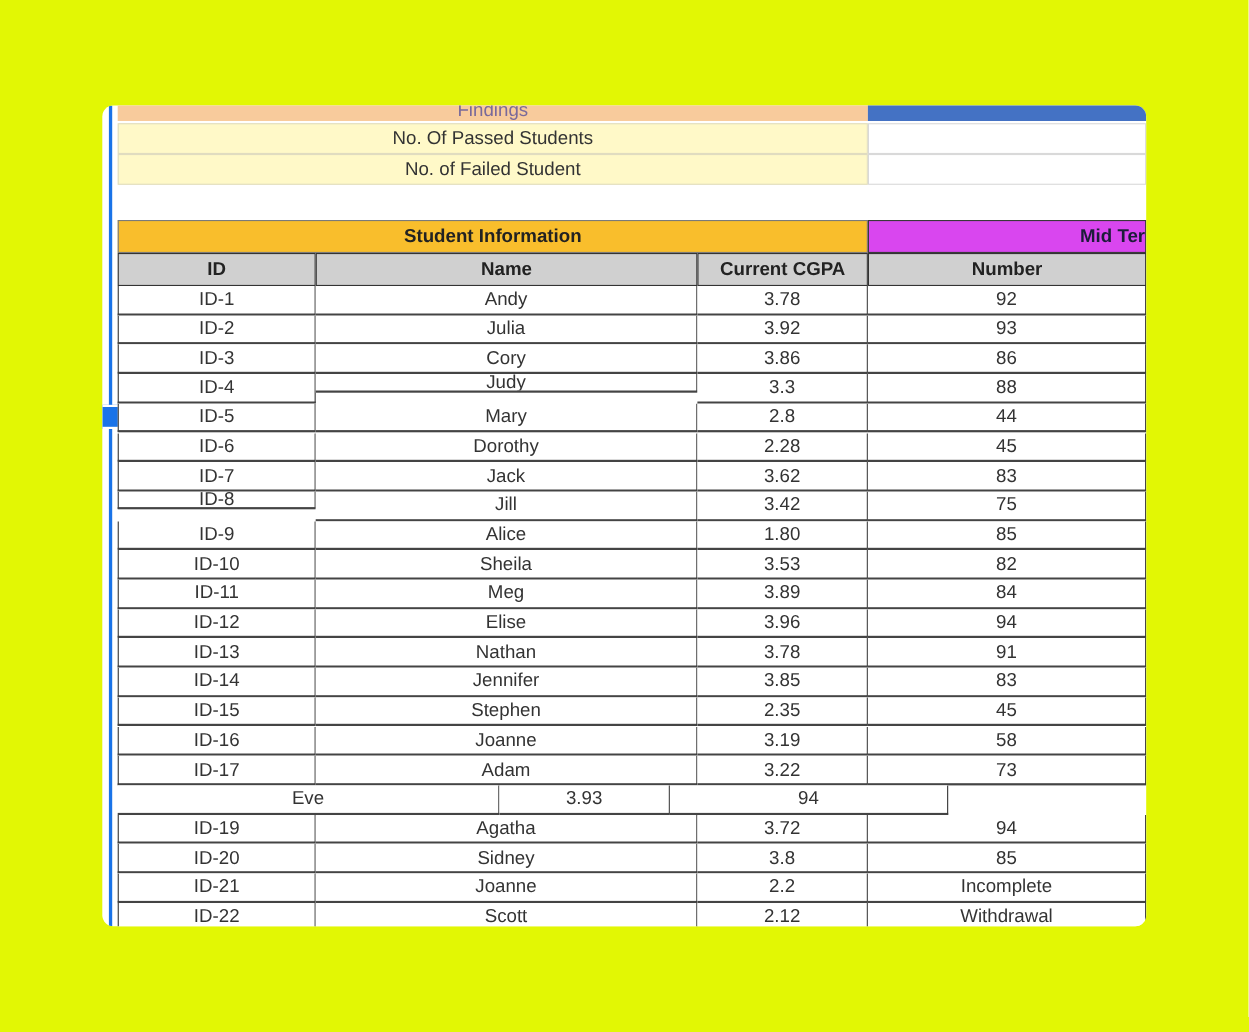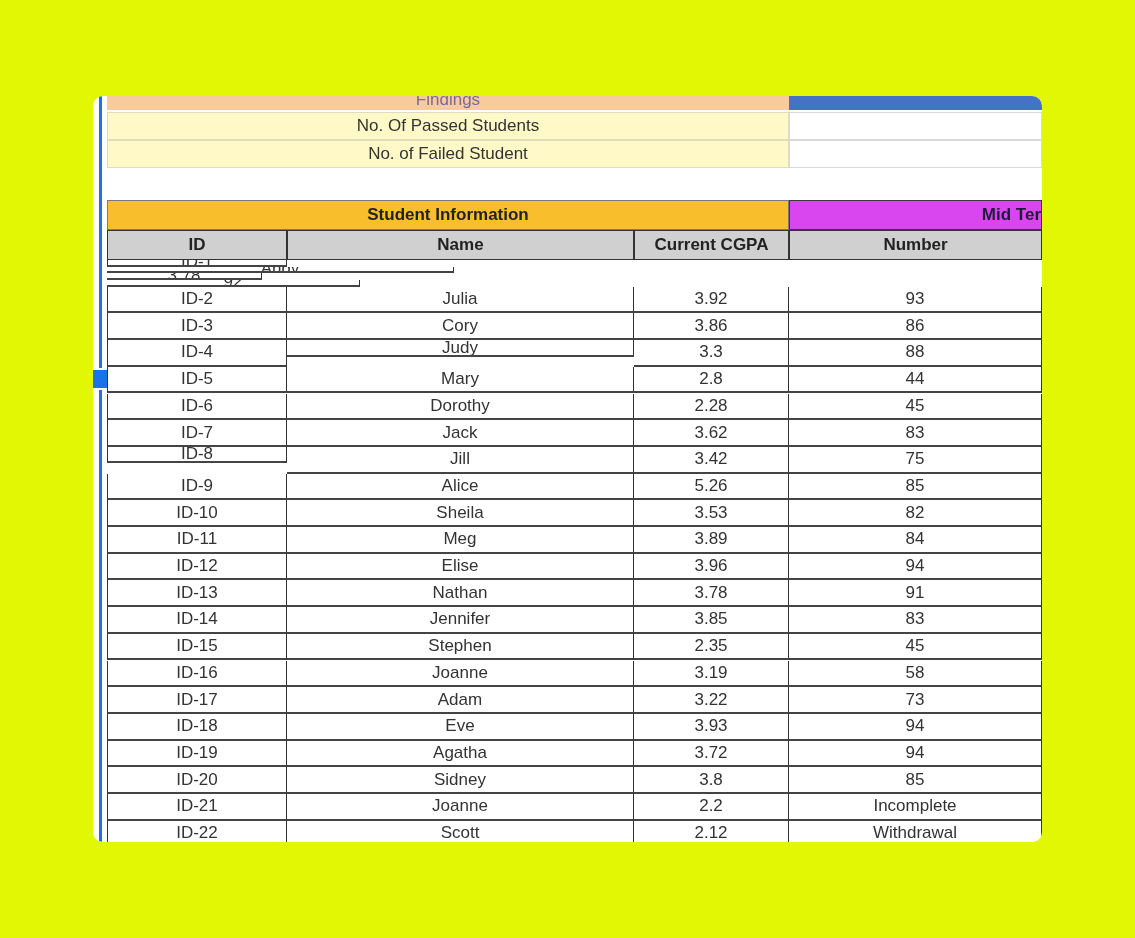--- a/index.html
+++ b/index.html
@@ -63,21 +63,21 @@
     </div>
 
     <div class="row" style="top:134px; height:30px;">
       <div class="cell hdr" style="width:180px; height:30px;">ID</div>
       <div class="cell hdr" style="width:347px; height:30px;">Name</div>
       <div class="cell hdr" style="width:155px; height:30px;">Current CGPA</div>
       <div class="cell hdr" style="width:253px; height:30px;">Number</div>
     </div>
 
     <div id="rows">
-        <div class="row" style="top: 164px; height: 26.7px; flex-direction: column;">
+        <div class="row" style="top: 164px; height: 26.7px;">
           <div class="cell td first" style="width: 180px; height: 26.7px;">ID-1</div>
           <div class="cell td" style="width: 347px; height: 26.7px;">Andy</div>
           <div class="cell td" style="width: 155px; height: 26.7px;">3.78</div>
           <div class="cell td" style="width: 253px; height: 26.7px;">92</div>
         </div>
         <div class="row" style="top: 190.7px; height: 26.7px;">
           <div class="cell td first" style="width: 180px; height: 26.7px;">ID-2</div>
           <div class="cell td" style="width: 347px; height: 26.7px;">Julia</div>
           <div class="cell td" style="width: 155px; height: 26.7px;">3.92</div>
           <div class="cell td" style="width: 253px; height: 26.7px;">93</div>
@@ -114,21 +114,21 @@
         </div>
         <div class="row" style="top: 350.9px; height: 26.7px;">
           <div class="cell td first" style="width: 180px; height: 16px;">ID-8</div>
           <div class="cell td" style="width: 347px; height: 26.7px;">Jill</div>
           <div class="cell td" style="width: 155px; height: 26.7px;">3.42</div>
           <div class="cell td" style="width: 253px; height: 26.7px;">75</div>
         </div>
         <div class="row" style="top: 377.6px; height: 26.7px;">
           <div class="cell td first" style="width: 180px; height: 26.7px;">ID-9</div>
           <div class="cell td" style="width: 347px; height: 26.7px;">Alice</div>
-          <div class="cell td" style="width: 155px; height: 26.7px;">5.26</div>
+          <div class="cell td" style="width: 155px; height: 26.7px;">1.80</div>
           <div class="cell td" style="width: 253px; height: 26.7px;">85</div>
         </div>
         <div class="row" style="top: 404.3px; height: 26.7px;">
           <div class="cell td first" style="width: 180px; height: 26.7px;">ID-10</div>
           <div class="cell td" style="width: 347px; height: 26.7px;">Sheila</div>
           <div class="cell td" style="width: 155px; height: 26.7px;">3.53</div>
           <div class="cell td" style="width: 253px; height: 26.7px;">82</div>
         </div>
         <div class="row" style="top: 431px; height: 26.7px;">
           <div class="cell td first" style="width: 180px; height: 26.7px;">ID-11</div>
@@ -166,21 +166,20 @@
           <div class="cell td" style="width: 155px; height: 26.7px;">3.19</div>
           <div class="cell td" style="width: 253px; height: 26.7px;">58</div>
         </div>
         <div class="row" style="top: 591.2px; height: 26.7px;">
           <div class="cell td first" style="width: 180px; height: 26.7px;">ID-17</div>
           <div class="cell td" style="width: 347px; height: 26.7px;">Adam</div>
           <div class="cell td" style="width: 155px; height: 26.7px;">3.22</div>
           <div class="cell td" style="width: 253px; height: 26.7px;">73</div>
         </div>
         <div class="row" style="top: 617.9px; height: 26.7px;">
-          <div class="cell td first" style="width: 180px; height: 26.7px;">ID-18</div>
           <div class="cell td" style="width: 347px; height: 26.7px;">Eve</div>
           <div class="cell td" style="width: 155px; height: 26.7px;">3.93</div>
           <div class="cell td" style="width: 253px; height: 26.7px;">94</div>
         </div>
         <div class="row" style="top: 644.6px; height: 26.7px;">
           <div class="cell td first" style="width: 180px; height: 26.7px;">ID-19</div>
           <div class="cell td" style="width: 347px; height: 26.7px;">Agatha</div>
           <div class="cell td" style="width: 155px; height: 26.7px;">3.72</div>
           <div class="cell td" style="width: 253px; height: 26.7px;">94</div>
         </div>

